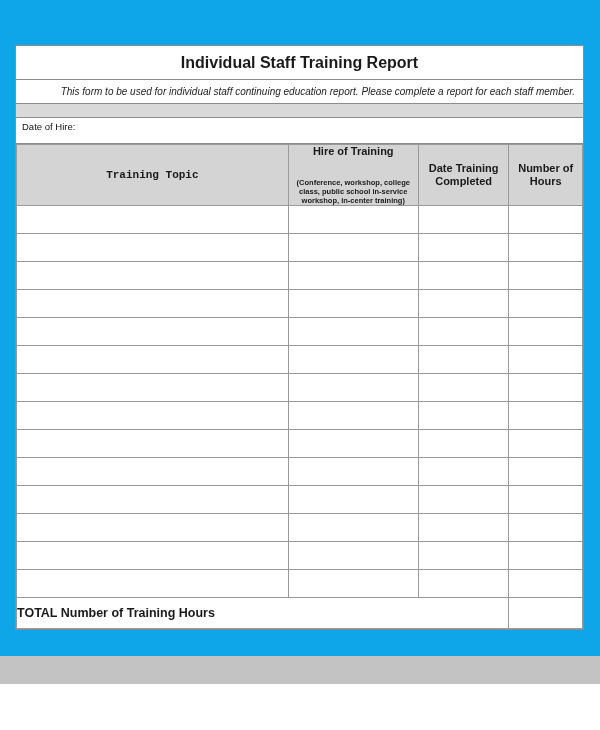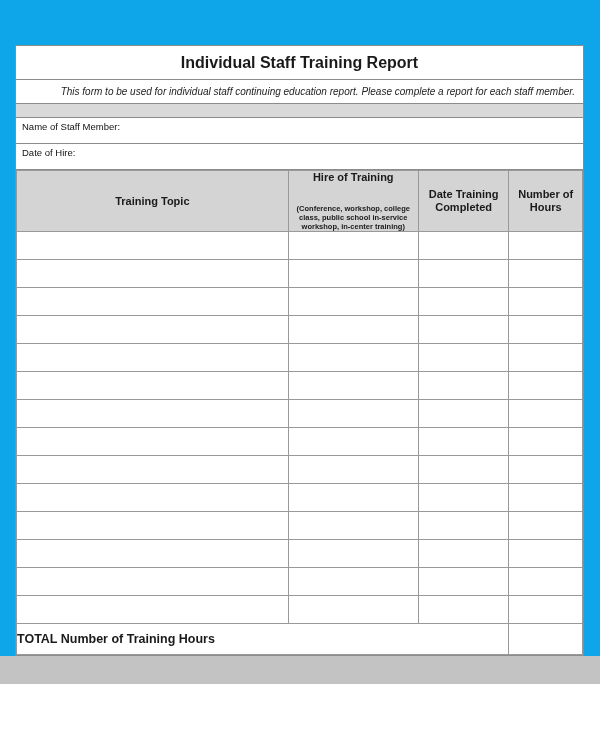--- a/index.html
+++ b/index.html
@@ -67,21 +67,21 @@
     width: 100%;
     border-collapse: collapse;
     table-layout: fixed;
   }
   table.grid th, table.grid td {
     border: 1px solid #999999;
     box-sizing: border-box;
     padding: 0;
   }
 
-  .col-topic { width: 48%; }
+  .col-topic { width: 48%; font-family: Liberation Mono, monospace; }
   .col-type  { width: 23%; }
   .col-date  { width: 16%; }
   .col-hours { width: 13%; }
 
   thead th {
     background: #d4d4d4;
     height: 56px;
     vertical-align: middle;
     text-align: center;
     font-weight: bold;
@@ -107,23 +107,20 @@
 <div class="canvas">
 
   <div class="form">
 
     <div class="title">Individual Staff Training Report</div>
 
     <div class="instruction">This form to be used for individual staff continuing education report. Please complete a report for each staff member.</div>
 
     <div class="spacer"></div>
 
-    <div class="field">
-      <span class="field-label">Name of Staff Member:</span>
-    </div>
 
 
     <div class="field">
       <span class="field-label">Date of Hire:</span>
     </div>
 
     <table class="grid">
       <thead>
         <tr>
           <th class="col-topic">

